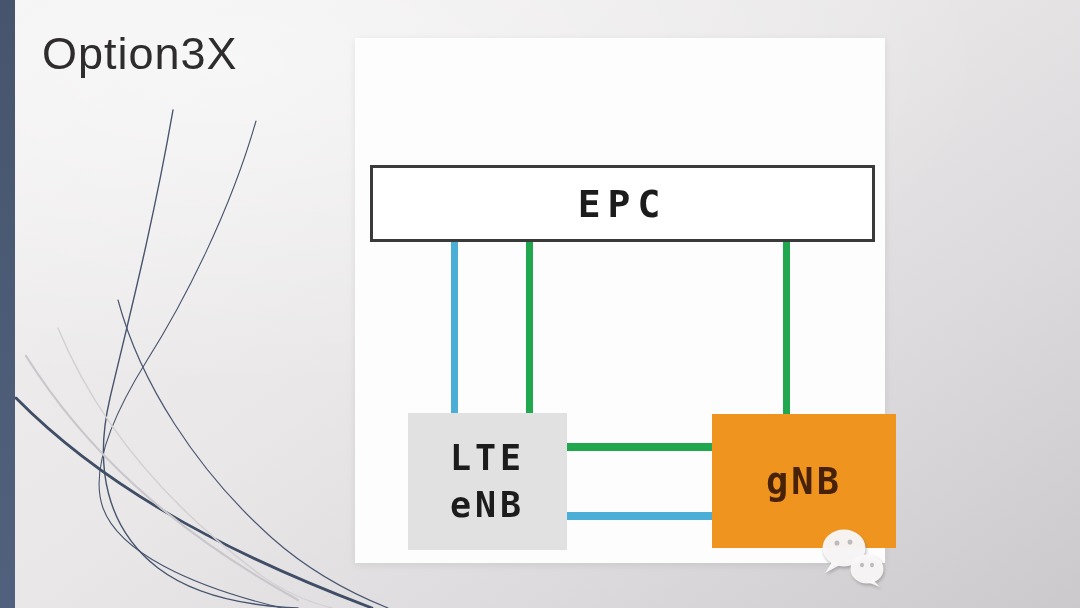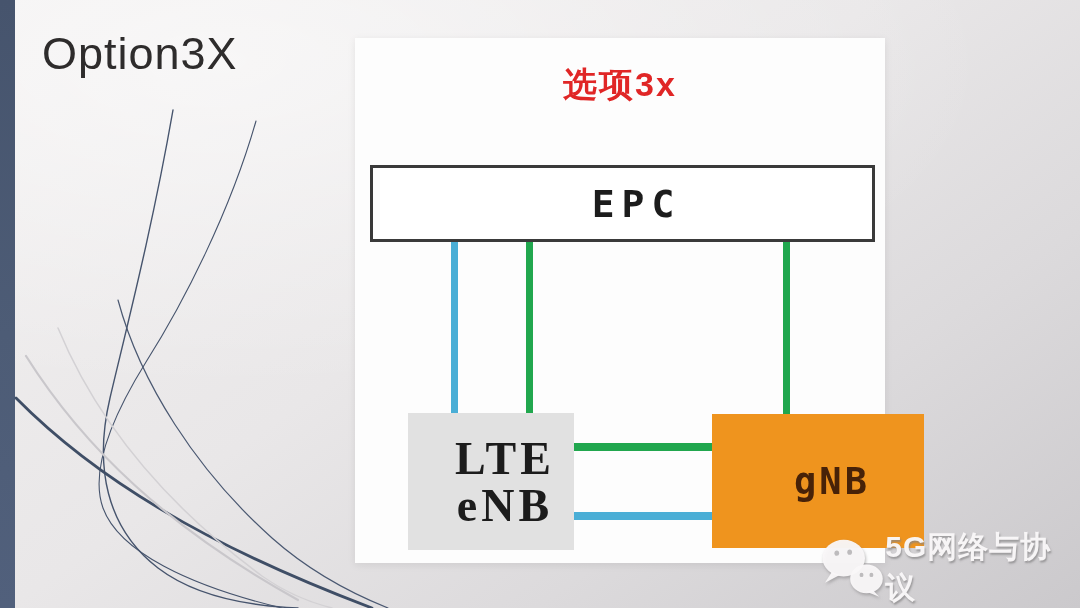--- a/index.html
+++ b/index.html
@@ -40,33 +40,32 @@
     letter-spacing: 2px;
     color: var(--diagram-title-red, #e02626);
   }
   .node {
     position: absolute;
     display: flex; flex-direction: column;
     align-items: center; justify-content: center;
     font-family: "DejaVu Sans Mono", monospace;
     font-weight: 700;
     color: #1c1c1c;
-    padding-left: 28px;
   }
   .node-epc {
     left: 15px; top: 127px; width: 505px; height: 77px;
     box-sizing: border-box;
     background: #ffffff;
     border: 3px solid var(--epc-border, #3a3a3a);
     font-size: 38px; letter-spacing: 7px;
   }
   .node-lte {
-    left: 53px; top: 375px; width: 138px; height: 137px;
+    left: 53px; top: 375px; width: 159px; height: 137px;
     background: var(--lte-fill, #e1e1e1);
-    font-size: 46px; line-height: 47px; letter-spacing: 4px; font-family: Liberation Serif, serif;
+    font-size: 35px; line-height: 47px; letter-spacing: 4px;
   }
   .node-gnb {
     left: 357px; top: 376px; width: 184px; height: 134px;
     background: var(--gnb-fill, #ef941e);
     font-size: 37px; letter-spacing: 3px;
     color: var(--gnb-text, #472208);
   }
   .link { position: absolute; }
   .link.blue  { background: var(--line-blue, #4aaed6); }
   .link.green { background: var(--line-green, #21a74e); }
@@ -107,21 +106,20 @@
     <path d="M26 356 C84 448 168 528 298 600" stroke="#c9c7cb" stroke-width="2.2"></path>
     <path d="M58 328 C96 420 162 502 262 576 C286 593 312 603 332 608" stroke="#d3d1d4" stroke-width="1.5"></path>
     <path d="M118 300 C140 382 196 470 272 538 C308 570 348 592 388 608" stroke="#4a5871" stroke-width="1.2"></path>
   </g>
 </svg>
 
 <div class="slide-title">Option3X</div>
 
 <div class="panel">
 
-  <div class="panel-title">选项3x</div>
 
   <div class="link v blue link-epc-lte-blue"></div>
   <div class="link v green link-epc-lte-green"></div>
   <div class="link v green link-epc-gnb-green"></div>
   <div class="link h green link-lte-gnb-green"></div>
   <div class="link h blue link-lte-gnb-blue"></div>
 
   <div class="node node-epc">
     <span>EPC</span>
   </div>
@@ -145,14 +143,13 @@
       <ellipse cx="47" cy="42" rx="16.5" ry="14.5"></ellipse>
       <path d="M53 53 L60 60 L47 55 Z"></path>
     </g>
     <g fill="#bdbbbd">
       <ellipse cx="17" cy="16" rx="2.4" ry="2.6"></ellipse>
       <ellipse cx="30" cy="15" rx="2.4" ry="2.6"></ellipse>
       <ellipse cx="42" cy="38" rx="2" ry="2.2"></ellipse>
       <ellipse cx="52" cy="38" rx="2" ry="2.2"></ellipse>
     </g>
   </svg>
-  <span class="watermark-text">5G网络与协议</span>
 </div>
 
 </body></html>

